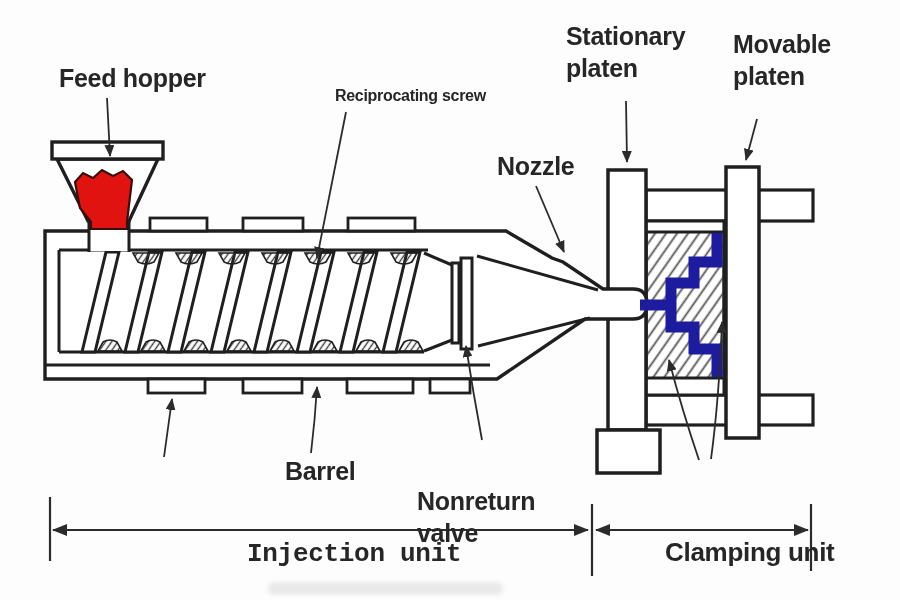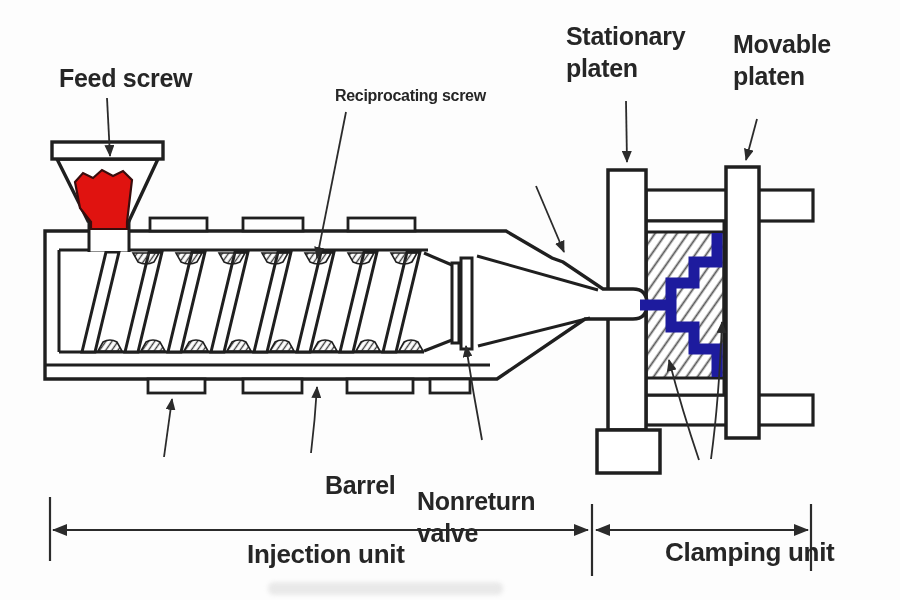--- a/index.html
+++ b/index.html
@@ -149,26 +149,27 @@
 
     <g stroke="#2b2b2b" stroke-width="2.2" fill="none">
       <path d="M50,497 V561"></path>
       <path d="M592,504 V576"></path>
       <path d="M811,504 V571"></path>
       <path d="M53,530 H588" marker-start="url(#dim)" marker-end="url(#dim)"></path>
       <path d="M596,530 H808" marker-start="url(#dim)" marker-end="url(#dim)"></path>
     </g>
   </svg>
 
-  <div class="lbl" style="left:59px;top:62px;">Feed screw</div>
+  <div class="lbl" style="left:59px;top:62px;">Feed hopper</div>
   <div class="lbl small" style="left:335px;top:80px;">Reciprocating screw</div>
+  <div class="lbl" style="left:497px;top:150px;">Nozzle</div>
   <div class="lbl" style="left:566px;top:20px;">Stationary
 platen</div>
   <div class="lbl" style="left:733px;top:28px;">Movable
 platen</div>
-  <div class="lbl" style="left:285px;top:469px;margin-left:40px;">Barrel</div>
+  <div class="lbl" style="left:285px;top:455px;">Barrel</div>
   <div class="lbl" style="left:417px;top:441px;margin-top:44px;">Nonreturn
 valve</div>
-  <div class="lbl dim" style="left:247px;top:538px;">Injection unit</div>
+  <div class="lbl dim" style="left:247px;top:538px;font-family:Liberation Mono, monospace;">Injection unit</div>
   <div class="lbl dim" style="left:633px;top:536px;margin-left:32px;">Clamping unit</div>
 
   <div class="watermark"></div>
 </div>
 
 </body></html>

